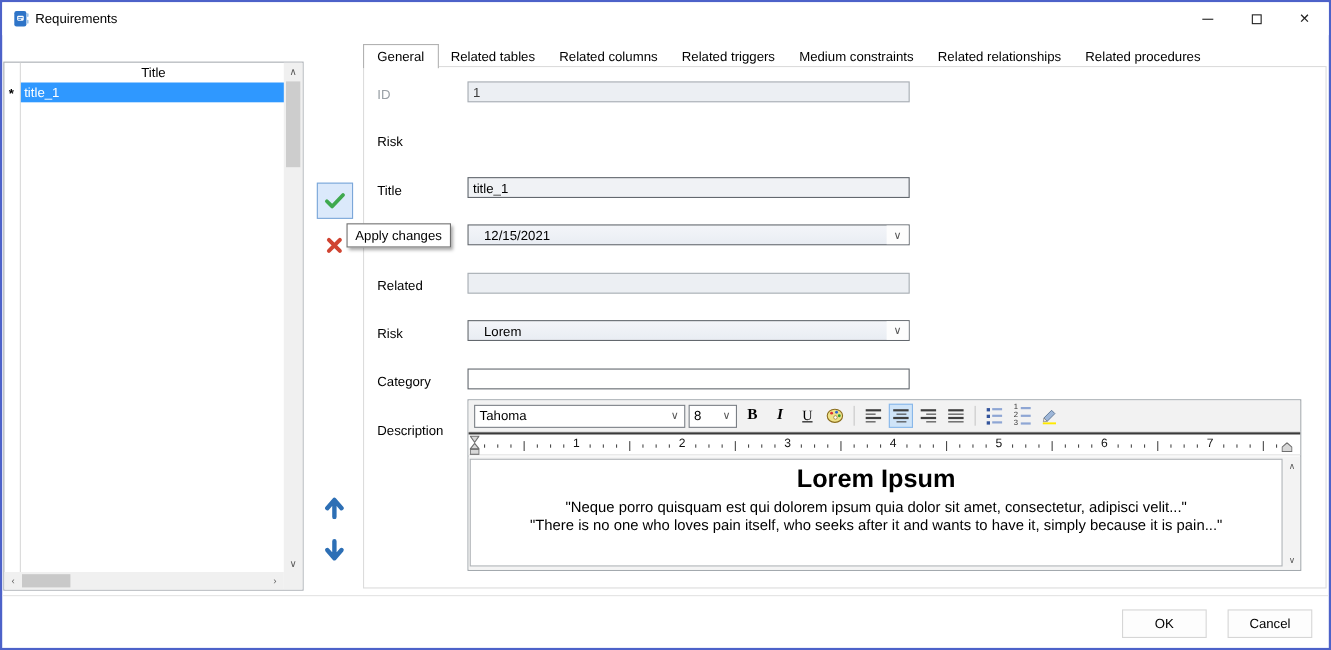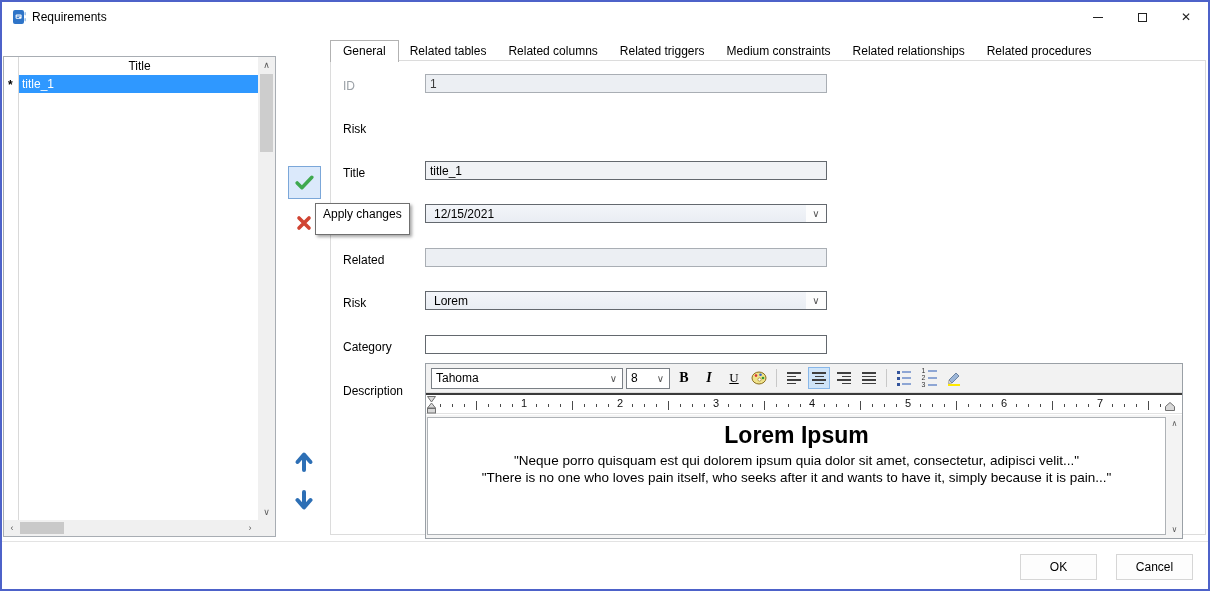--- a/index.html
+++ b/index.html
@@ -25,40 +25,40 @@
   .vscroll{position:absolute;right:0;top:0;width:17px;bottom:16px;background:#f0f0f0;}
   .hscroll{position:absolute;left:0;bottom:0;right:17px;height:16px;background:#f0f0f0;}
   .sb-arrow{position:absolute;color:#5a5a5a;font-size:9px;display:flex;align-items:center;justify-content:center;}
   .vthumb{position:absolute;left:2px;right:2px;background:#cdcdcd;}
   .hthumb{position:absolute;top:2px;bottom:2px;background:#c9c9c9;}
   .sb-corner{position:absolute;right:0;bottom:0;width:17px;height:16px;background:#f0f0f0;}
   
   .apply-btn{position:absolute;left:286px;top:164px;width:33px;height:33px;background:#dbe9fb;border:1px solid #7ba7d9;
              display:flex;align-items:center;justify-content:center;}
   .icon-btn{position:absolute;display:flex;align-items:center;justify-content:center;background:transparent;border:none;padding:0;}
-  .tooltip{position:absolute;left:313px;top:201px;height:32px;background:#fff;border:1px solid #707070;
+  .tooltip{position:absolute;left:313px;top:201px;height:22px;background:#fff;border:1px solid #707070;
            padding:3px 7px;box-shadow:2px 2px 3px rgba(0,0,0,.35);z-index:30;white-space:nowrap;}
   
   .tabstrip{position:absolute;left:328px;top:38px;height:21px;display:flex;align-items:flex-end;z-index:2;}
   .tab{padding:3px 11px;color:#000;}
   .tab.active{background:#fff;border:1px solid #b2b2b2;border-bottom:none;padding:3px 12px 4px;position:relative;top:1px;z-index:3;}
   .tabpage{position:absolute;left:328px;top:58px;width:876px;height:475px;border:1px solid #dcdcdc;background:#fff;}
   
   .flabel{position:absolute;left:341px;width:78px;color:#000;}
   .flabel.dis{color:#9aa0a6;}
   .txt{position:absolute;left:423px;width:402px;height:19px;border:1px solid #63686e;background:#f0f2f5;
        font:12px "Liberation Sans",sans-serif;padding:1px 4px;color:#000;outline:none;}
   .txt.dis{border-color:#a9aeb4;background:#eceff3;color:#3c3c3c;}
   .txt.white{background:#fff;}
   .combo{position:absolute;left:423px;width:402px;height:19px;border:1px solid #63686e;
          background:linear-gradient(#f3f5f9,#e9edf3);display:flex;align-items:stretch;}
-  .combo .val{flex:1;padding:2px 8px;line-height:14px;}
+  .combo .val{flex:1;padding:2px 0;line-height:14px;margin-left:14px;}
   .combo .dd{width:20px;background:#fdfdfd;display:flex;align-items:center;justify-content:center;color:#555;font-size:10px;}
   
-  .editor{position:absolute;left:423px;top:361px;width:758px;height:176px;border:1px solid #9aa0a6;background:#fff;}
+  .editor{position:absolute;left:423px;top:361px;width:758px;height:156px;border:1px solid #9aa0a6;background:#fff;}
   .etoolbar{position:absolute;left:0;right:0;top:0;height:29px;background:#f2f2f2;border-bottom:1px solid #dcdcdc;
             display:flex;align-items:center;padding-left:5px;gap:3px;}
   .tcombo{height:21px;border:1px solid #7a7f85;background:#fff;display:flex;align-items:center;}
   .tcombo .val{flex:1;padding:0 4px;}
   .tcombo .dd{width:17px;text-align:center;color:#555;font-size:10px;}
   .tbtn{width:22px;height:22px;border:1px solid transparent;background:transparent;display:flex;
         align-items:center;justify-content:center;padding:0;}
   .tbtn.on{background:#cfe4f8;border-color:#88b7e9;}
   .tsep{width:1px;height:18px;background:#c8c8c8;margin:0 3px;}
   .g-bold{font-family:"Liberation Serif",serif;font-weight:bold;font-size:14px;}

